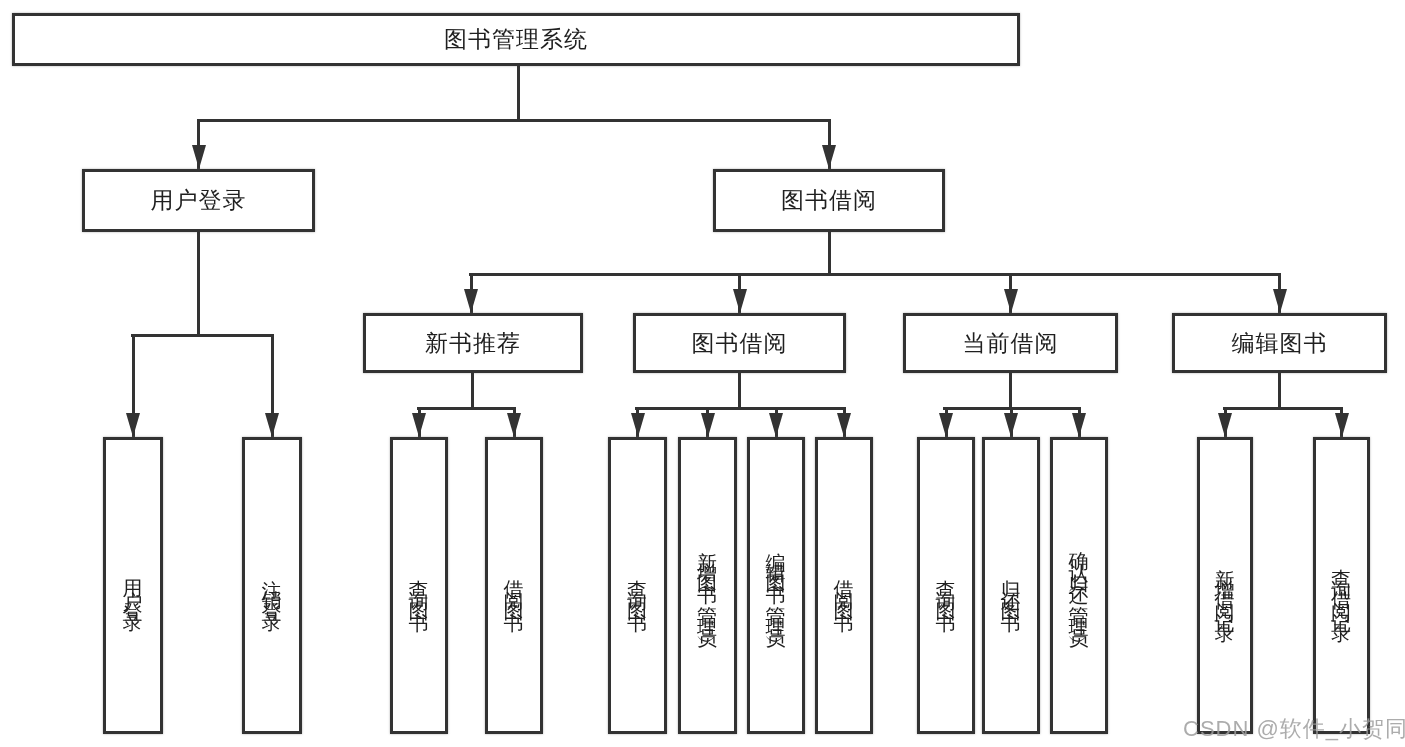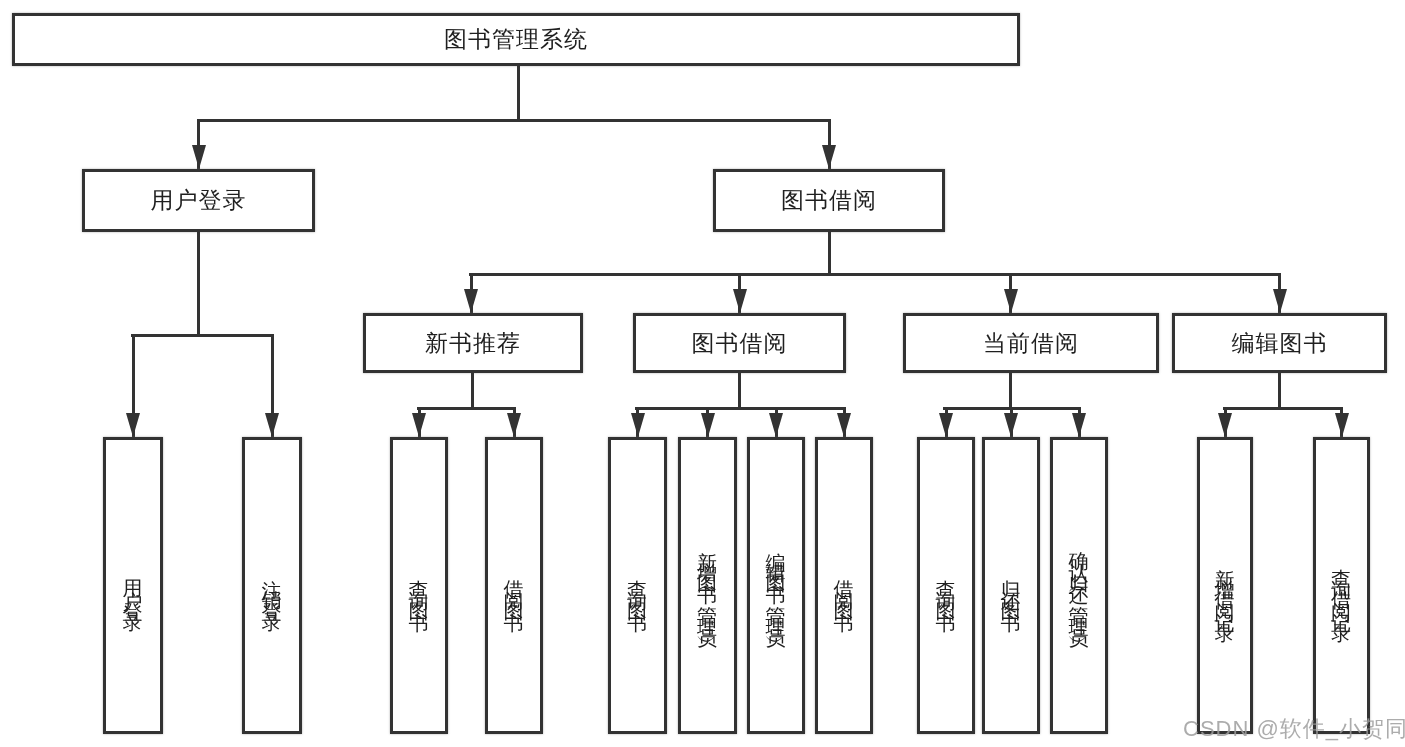--- a/index.html
+++ b/index.html
@@ -102,21 +102,21 @@
     <div class="v" style="left:1278px;top:273px;height:40px"></div>
     <div class="arr" style="left:1273px;top:289px"></div>
   </div>
 
   <div class="hbox" style="left:363px;top:313px;width:220px;height:60px">
     <span>新书推荐</span>
   </div>
   <div class="hbox" style="left:633px;top:313px;width:213px;height:60px">
     <span>图书借阅</span>
   </div>
-  <div class="hbox" style="left:903px;top:313px;width:256px;height:60px">
+  <div class="hbox" style="left:903px;top:313px;width:215px;height:60px">
     <span>当前借阅</span>
   </div>
   <div class="hbox" style="left:1172px;top:313px;width:215px;height:60px">
     <span>编辑图书</span>
   </div>
 
   <div>
     <div class="v" style="left:471px;top:371px;height:38px"></div>
     <div class="h" style="left:417px;top:407px;width:99px"></div>
     <div class="v" style="left:418px;top:407px;height:30px"></div>

